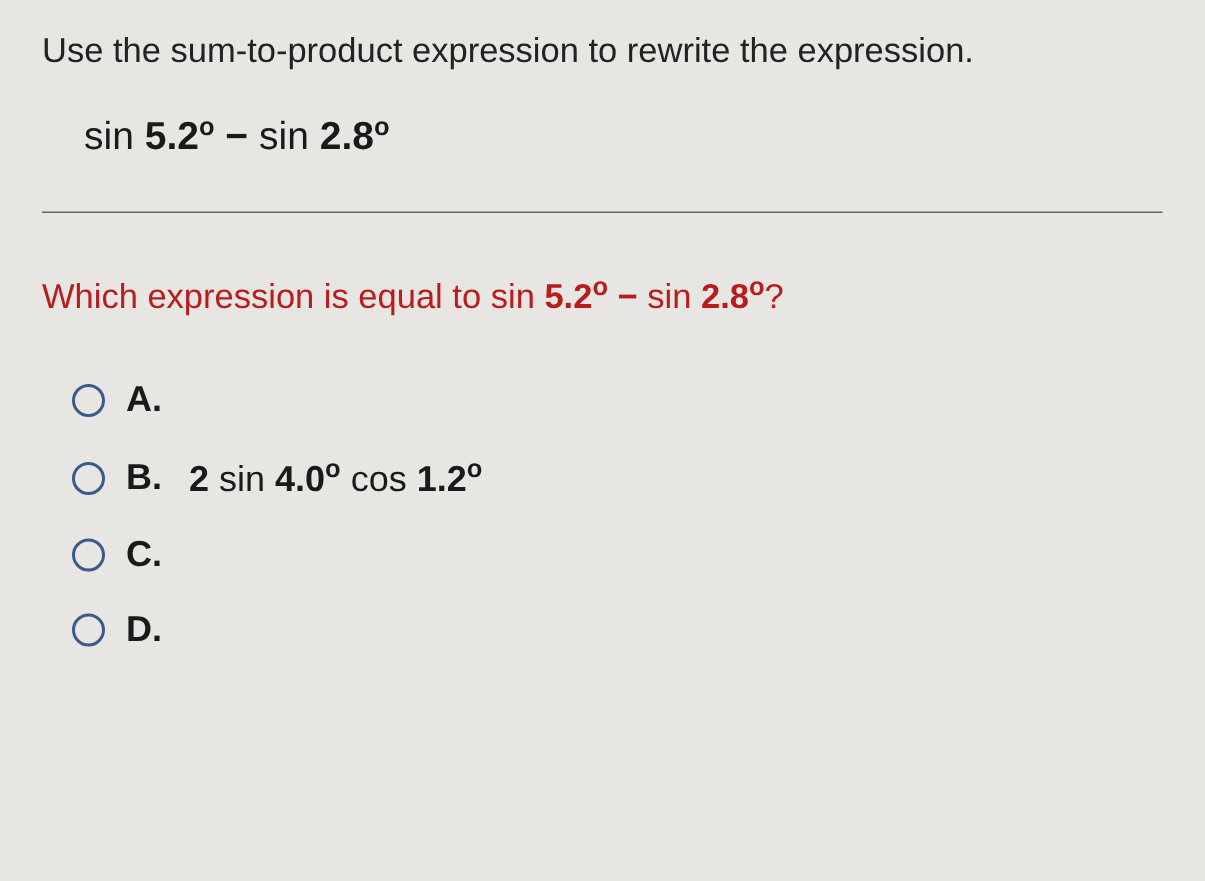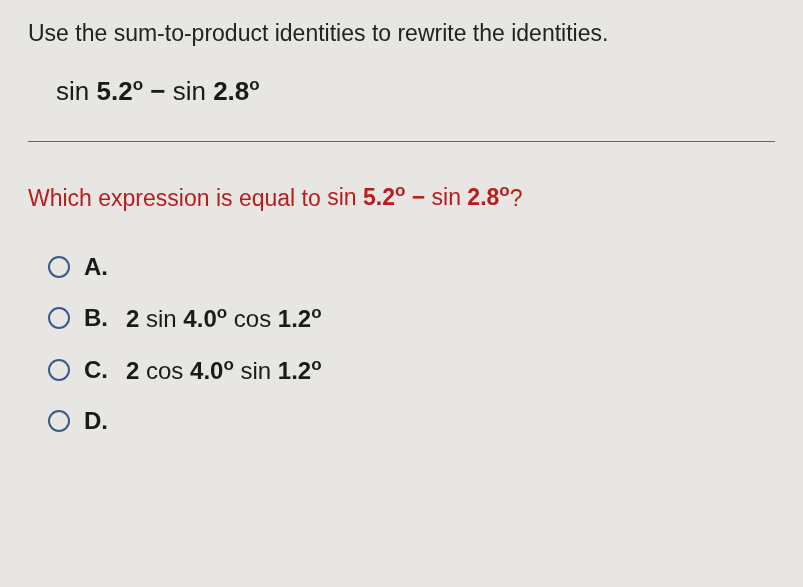--- a/index.html
+++ b/index.html
@@ -74,21 +74,21 @@
     .opt-expr {
       font-weight: 700;
     }
     .trig {
       font-weight: 400;
     }
   </style>
 </head>
 <body>
 
-<div class="instruction">Use the sum-to-product identities to rewrite the identities.</div>
+<div class="instruction">Use the sum-to-product expression to rewrite the expression.</div>
 
 <div class="expression">
   <span class="trig">sin</span> 5.2<span class="deg">o</span> − <span class="trig">sin</span> 2.8<span class="deg">o</span>
 </div>
 
 <hr class="divider">
 
 <div class="question">
   <span>Which expression is equal to </span><span class="inline-expr"><span class="trig">sin</span> 5.2<span class="deg">o</span> − <span class="trig">sin</span> 2.8<span class="deg">o</span></span><span>?</span>
 </div>
@@ -102,21 +102,20 @@
 
   <div class="option">
     <div class="radio"></div>
     <div class="opt-label">B.</div>
     <div class="opt-expr">2 <span class="trig">sin</span> 4.0<span class="deg">o</span> <span class="trig">cos</span> 1.2<span class="deg">o</span></div>
   </div>
 
   <div class="option">
     <div class="radio"></div>
     <div class="opt-label">C.</div>
-    <div class="opt-expr">2 <span class="trig">cos</span> 4.0<span class="deg">o</span> <span class="trig">sin</span> 1.2<span class="deg">o</span></div>
   </div>
 
   <div class="option">
     <div class="radio"></div>
     <div class="opt-label">D.</div>
   </div>
 
 </div>
 
 </body></html>

